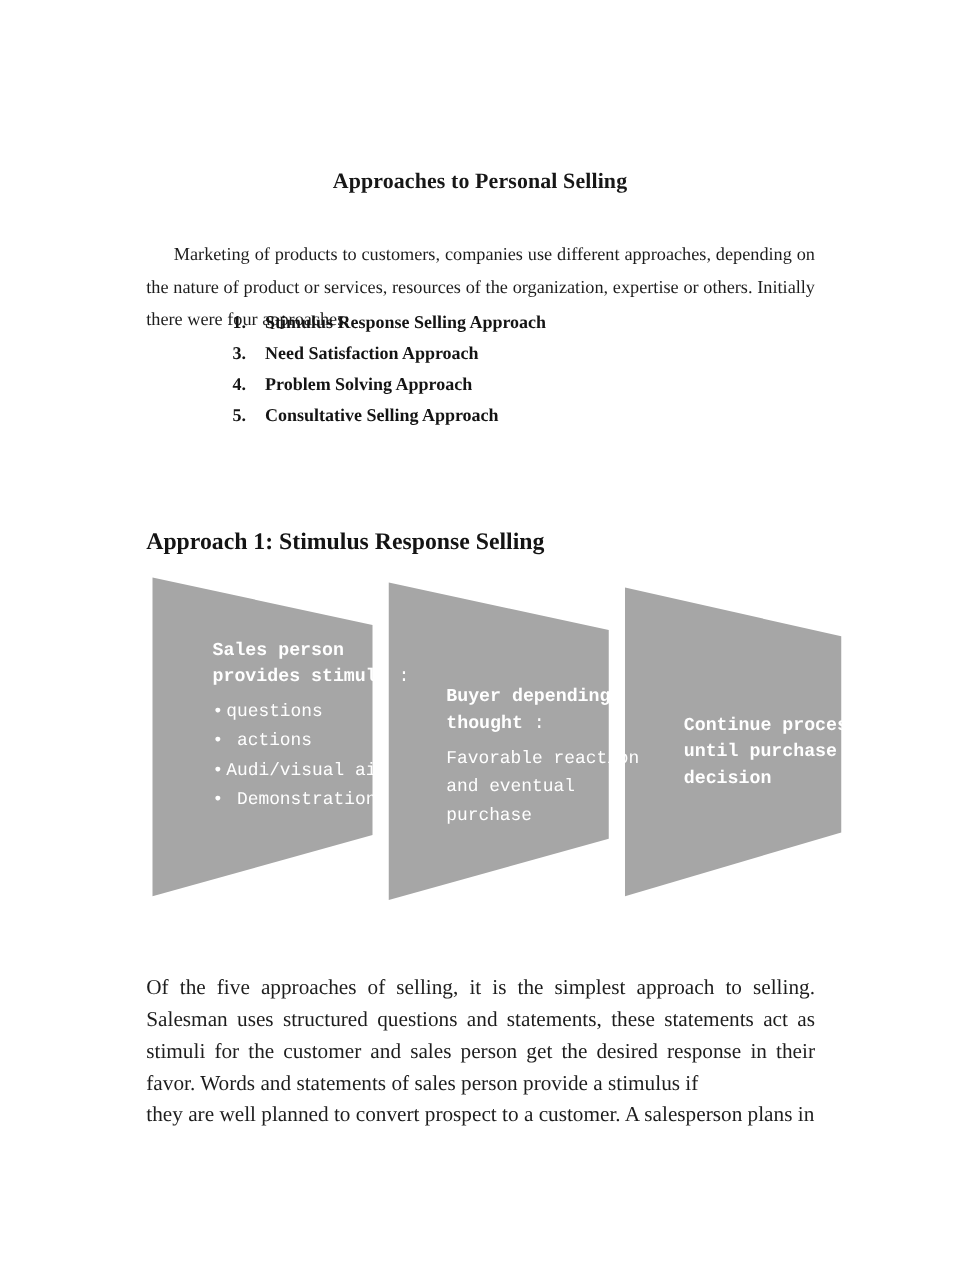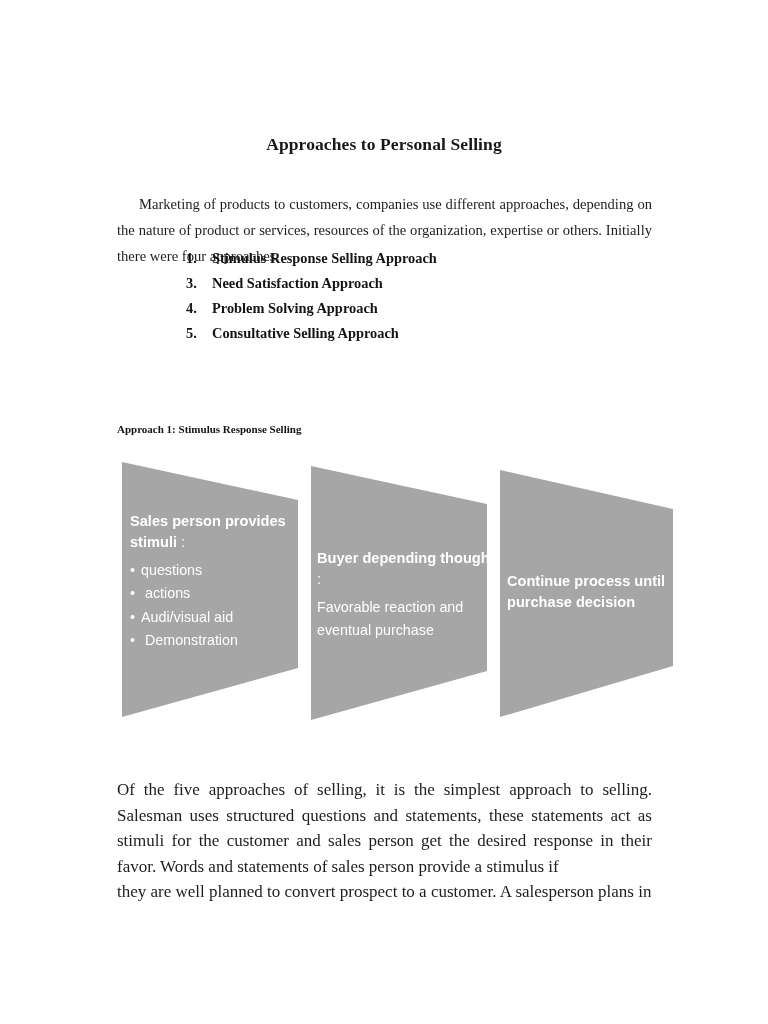--- a/index.html
+++ b/index.html
@@ -75,21 +75,21 @@
   }
   .approach-list li.gap {
     margin-top: 8px;
   }
 
   
   .section-head {
     position: absolute;
     left: 117px;
     top: 423px;
-    font-size: 11px;
+    font-size: 19px;
     font-weight: bold;
     color: #141414;
     white-space: nowrap;
   }
 
   
   .figure {
     position: absolute;
     left: 0;
     top: 0;
@@ -98,22 +98,23 @@
     pointer-events: none;
   }
   .figure svg {
     display: block;
     width: 768px;
     height: 1024px;
   }
 
   .stage-text {
     position: absolute;
-    font-family: Liberation Sans, sans-serif;
+    font-family: Liberation Mono, monospace;
     color: #ffffff;
+    margin-left: 40px;
   }
   .stage-title {
     font-weight: bold;
     font-size: 14.6px;
     line-height: 21px;
   }
   .stage-title .thin {
     font-weight: normal;
   }
   .stage-body {

